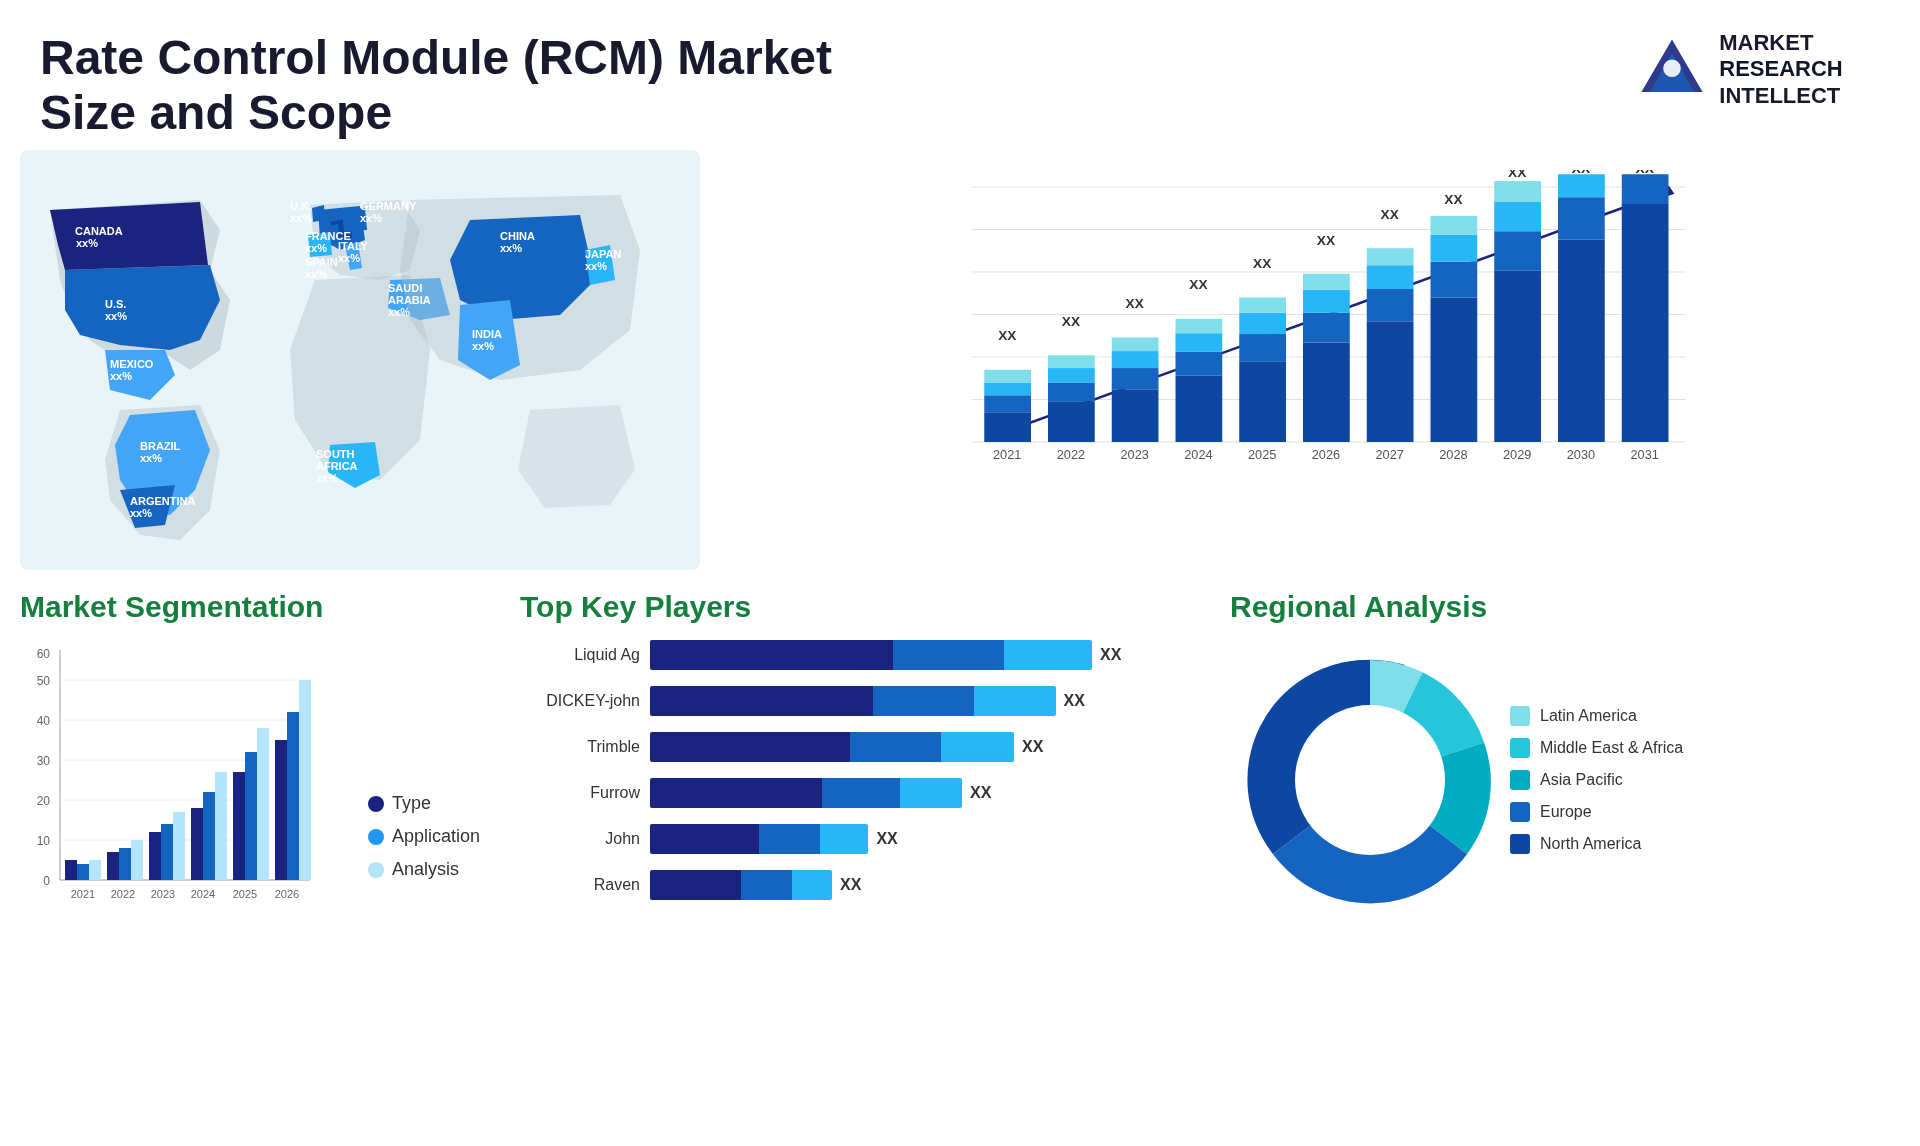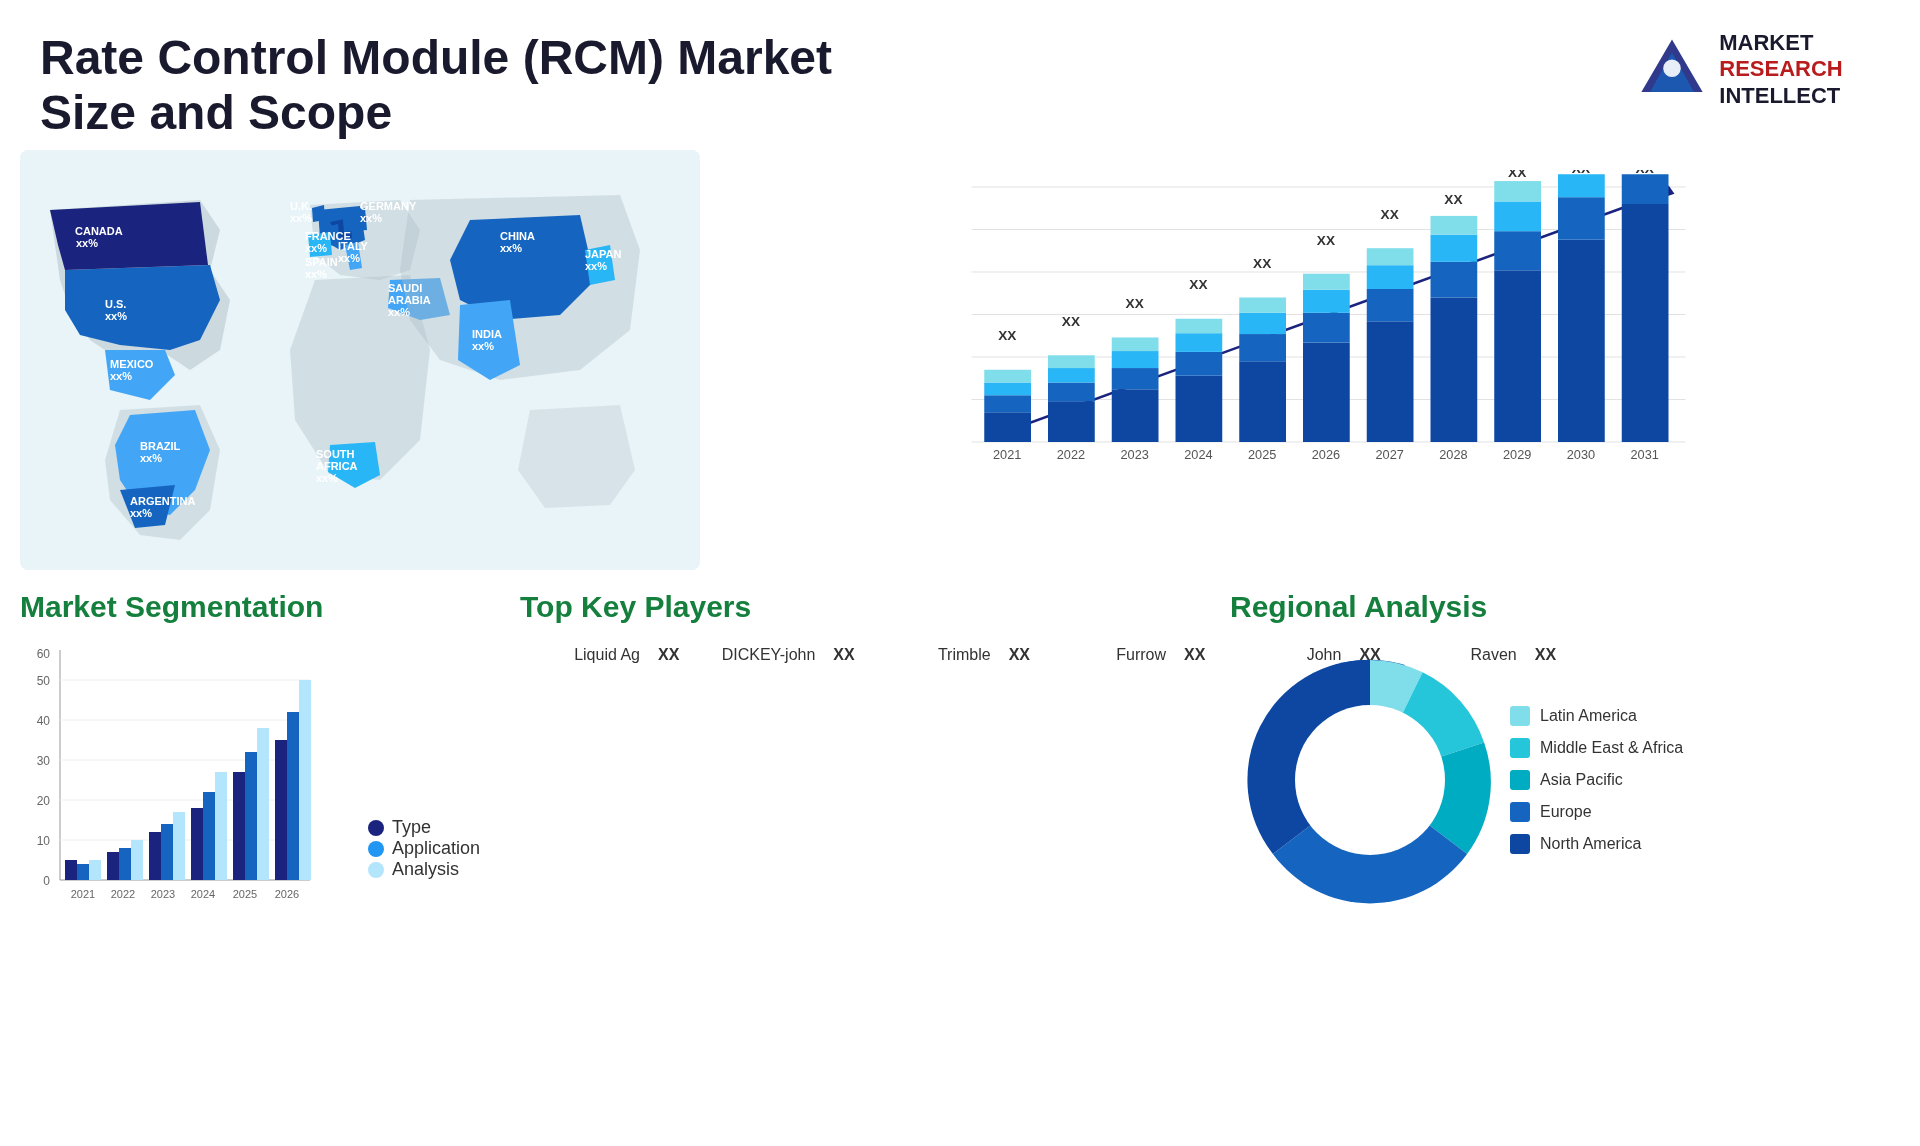--- a/index.html
+++ b/index.html
@@ -41,21 +41,21 @@
       height: 70px;
     }
     .logo-text {
       display: flex;
       flex-direction: column;
       font-weight: 900;
       font-size: 22px;
       line-height: 1.2;
       color: #1a1a2e;
     }
-    .logo-text span:nth-child(2) { color: #b91c1c; }
+    .logo-text span:nth-child(2) { color: #0f172a; }
     .logo-text span:nth-child(3) { color: #1a1a2e; }
 
     
     .main-content {
       display: flex;
       padding: 0 20px;
       gap: 20px;
     }
 
     
@@ -109,42 +109,43 @@
       align-items: flex-end;
     }
     .seg-chart {
       flex: 1;
       height: 280px;
       position: relative;
     }
     .seg-legend {
       display: flex;
       flex-direction: column;
-      gap: 0;
+      gap: 12px;
       padding-bottom: 40px;
     }
     .legend-item {
       display: flex;
       align-items: center;
       gap: 8px;
       font-size: 18px;
       color: #333;
     }
     .legend-dot {
       width: 16px;
       height: 16px;
       border-radius: 50%;
     }
 
     
     .players-list {
       display: flex;
-      flex-direction: row;
+      flex-direction: column;
       gap: 16px;
       padding-right: 20px;
+      justify-content: center;
     }
     .player-row {
       display: flex;
       align-items: center;
       gap: 10px;
     }
     .player-name {
       width: 120px;
       font-size: 16px;
       color: #333;

